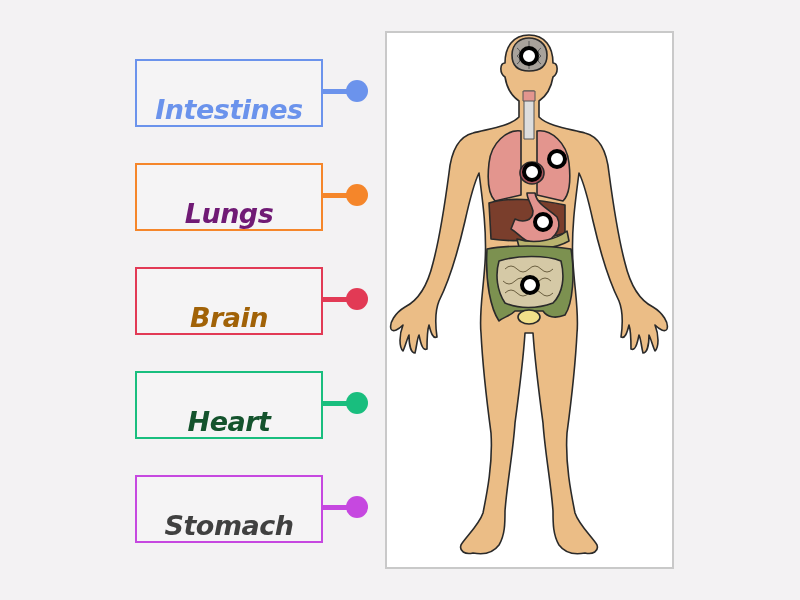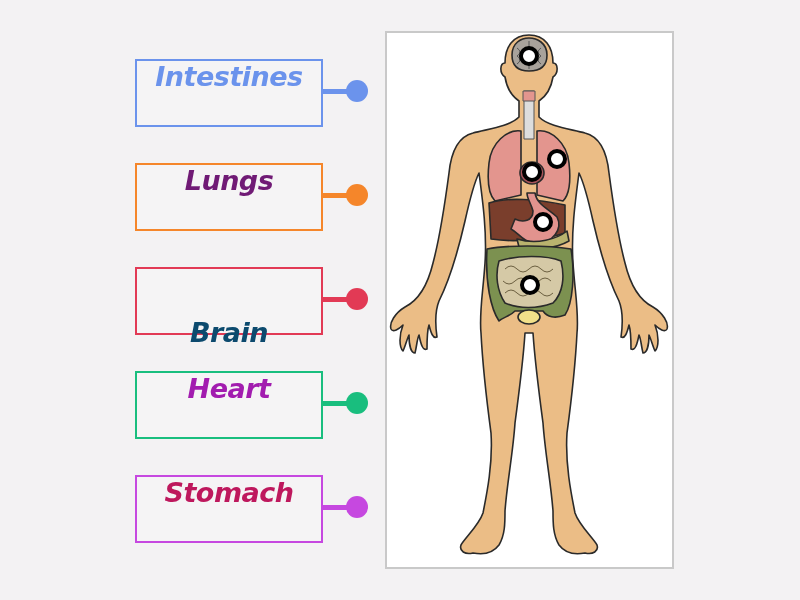--- a/index.html
+++ b/index.html
@@ -6,21 +6,21 @@
   body {
     width: 800px; height: 600px; overflow: hidden;
     background: #f3f2f3;
     position: relative;
     font-family: "DejaVu Sans", sans-serif;
   }
   .label-box {
     position: absolute;
     left: 135px; width: 184px; height: 64px;
     border: 2px solid; background: #f5f4f5;
-    display: flex; align-items: flex-start; justify-content: center;
+    display: flex; align-items: flex-end; justify-content: center;
     cursor: grab;
   }
   .label-text {
     font-family: "DejaVu Sans", sans-serif;
     font-style: oblique; font-weight: bold;
     font-size: 27px; letter-spacing: -0.5px;
   }
   .connector {
     position: absolute; left: 321px; height: 5px; width: 30px;
   }
@@ -44,27 +44,27 @@
 </head>
 <body>
 
 <div class="label-box" style="top: 59px; border-color: rgb(107, 147, 236);">
   <span class="label-text" style="color: rgb(107, 147, 236);">Intestines</span>
 </div>
 <div class="label-box" style="top: 163px; border-color: rgb(245, 134, 42);">
   <span class="label-text" style="color: #701a75;">Lungs</span>
 </div>
 <div class="label-box" style="top: 267px; border-color: rgb(226, 58, 85);">
-  <span class="label-text" style="color: #0c4a6e; margin-top: 48px;">Brain</span>
+  <span class="label-text" style="color: #a16207; margin-top: 48px;">Brain</span>
 </div>
 <div class="label-box" style="top: 371px; border-color: rgb(25, 190, 126);">
-  <span class="label-text" style="color: #a21caf;">Heart</span>
+  <span class="label-text" style="color: #14532d;">Heart</span>
 </div>
 <div class="label-box" style="top: 475px; border-color: rgb(198, 72, 224);">
-  <span class="label-text" style="color: #be185d;">Stomach</span>
+  <span class="label-text" style="color: #404040;">Stomach</span>
 </div>
 
 <div class="connector" style="top: 89px; background: rgb(107, 147, 236);"></div>
 <div class="connector" style="top: 193px; background: rgb(245, 134, 42);"></div>
 <div class="connector" style="top: 297px; background: rgb(226, 58, 85);"></div>
 <div class="connector" style="top: 401px; background: rgb(25, 190, 126);"></div>
 <div class="connector" style="top: 505px; background: rgb(198, 72, 224);"></div>
 <div class="handle-dot" style="top: 80px; left: 346px; background: rgb(107, 147, 236);"></div>
 <div class="handle-dot" style="top: 184px; left: 346px; background: rgb(245, 134, 42);"></div>
 <div class="handle-dot" style="top: 288px; left: 346px; background: rgb(226, 58, 85);"></div>

